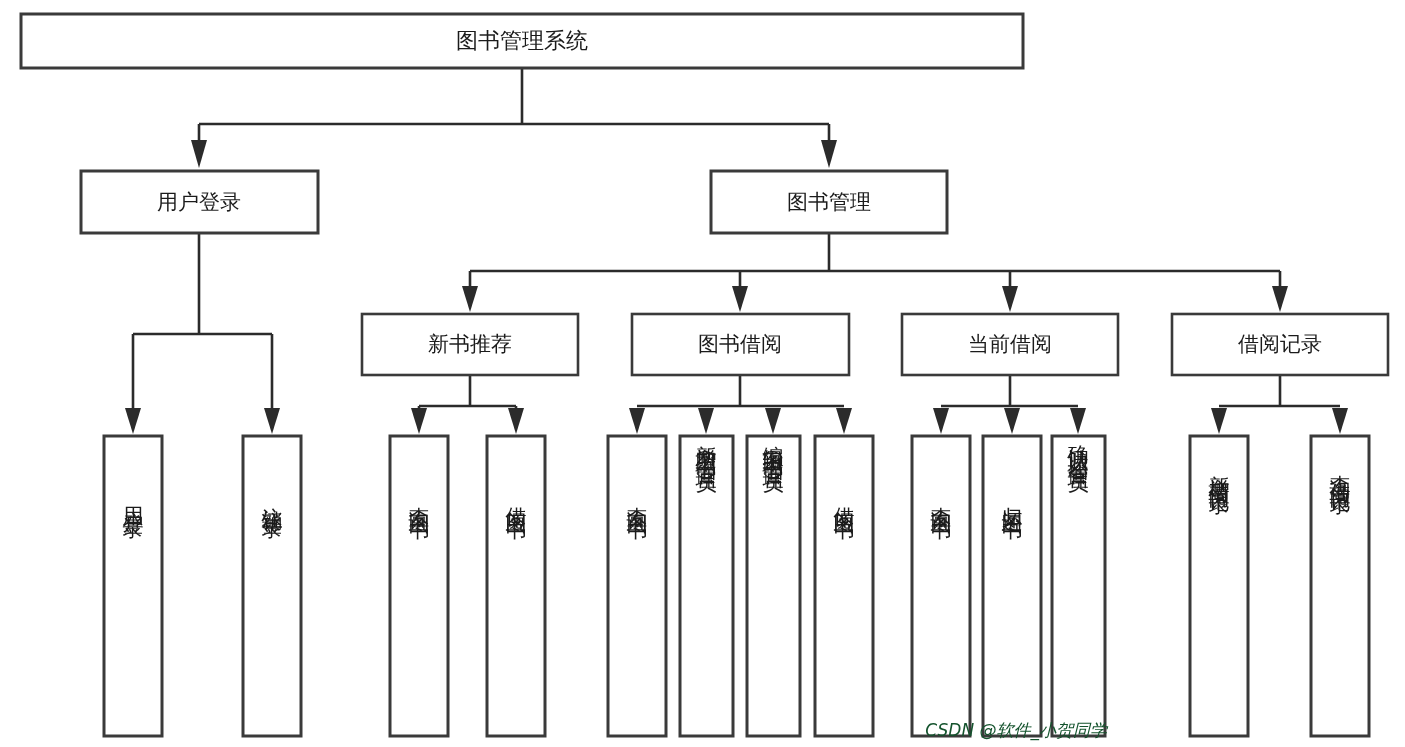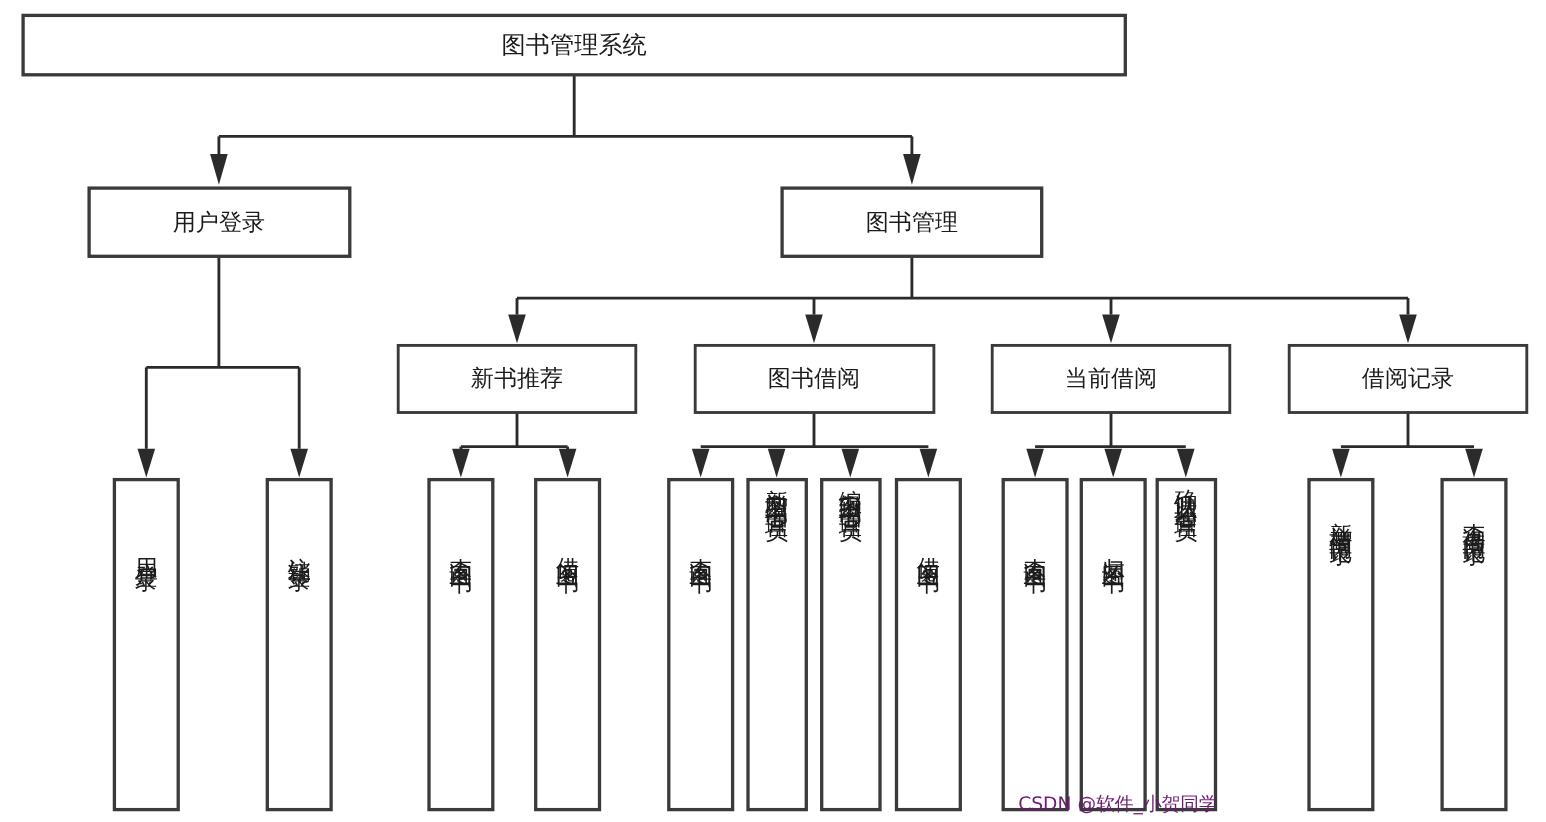--- a/index.html
+++ b/index.html
@@ -63,23 +63,24 @@
     text-orientation: upright;
     text-anchor: middle;
     letter-spacing: 4px;
   }
   .watermark {
     position: absolute;
     right: 12px;
     bottom: 5px;
     font-family: "DejaVu Sans", "Liberation Sans", sans-serif;
     font-size: 17px;
-    color: #701a75;
+    color: #14532d;
     white-space: nowrap;
     user-select: none;
+    font-style: italic;
   }
 </style>
 </head>
 <body>
 
 <div id="diagram-root">
   <svg class="diagram" viewBox="0 0 1405 747" xmlns="http://www.w3.org/2000/svg">
 
     <g>
 

